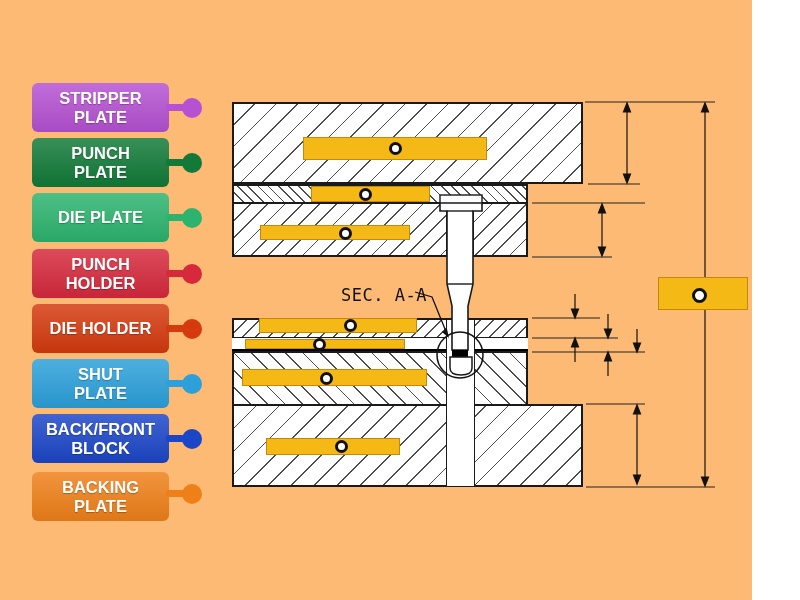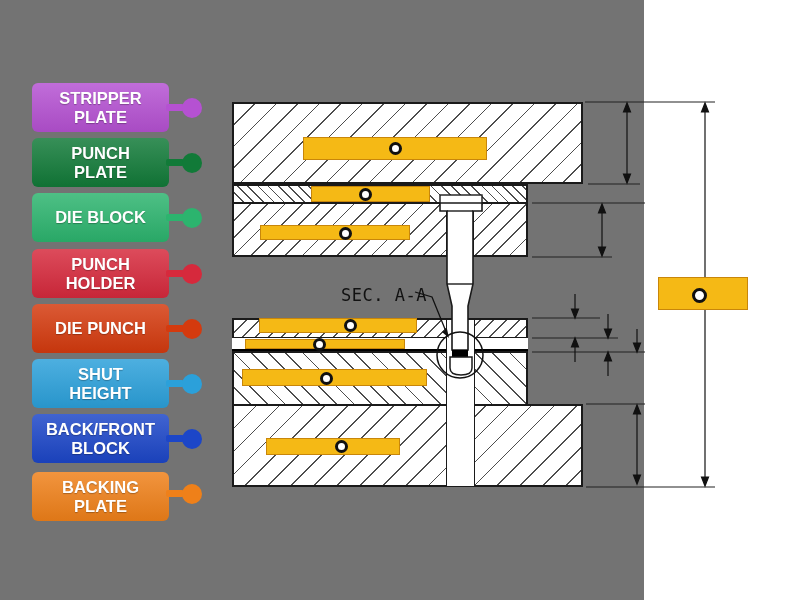--- a/index.html
+++ b/index.html
@@ -1,17 +1,17 @@
 <!DOCTYPE html>
 <html><head>
 <meta charset="utf-8">
 <style>
   html,body{margin:0;padding:0;background:#ffffff;width:800px;height:600px;overflow:hidden;
             font-family:"Liberation Sans",sans-serif;}
-  #stage{position:relative;width:644px;height:600px;background:#737373;}
+  #stage{position:relative;width:752px;height:600px;background:#fdba74;}
 
   
   .chip{position:absolute;left:32px;width:137px;height:49px;border-radius:6px;
         display:flex;align-items:center;justify-content:center;text-align:center;
         color:#fff;font-weight:bold;font-size:16.5px;line-height:1.12;
         white-space:pre-line;cursor:grab;
         text-shadow:0 1px 1px rgba(0,0,0,.28);
         background-image:linear-gradient(rgba(255,255,255,.16),rgba(0,0,0,.07));}
   .chip-stem{position:absolute;left:166px;width:18px;height:7px;border-radius:2px;}
   .chip-knob{position:absolute;left:182px;width:20px;height:20px;border-radius:50%;}
@@ -45,32 +45,32 @@
 
   <div id="labels">
       <div class="chip" style="top: 83px; background-color: rgb(181, 81, 210);">STRIPPER
 PLATE</div>
       <div class="chip-stem" style="top: 104px; background-color: rgb(181, 81, 210);"></div>
       <div class="chip-knob" style="top: 97.5px; background-color: rgb(181, 81, 210);"></div>
       <div class="chip" style="top: 138px; background-color: rgb(17, 122, 56);">PUNCH
 PLATE</div>
       <div class="chip-stem" style="top: 159px; background-color: rgb(17, 122, 56);"></div>
       <div class="chip-knob" style="top: 152.5px; background-color: rgb(17, 122, 56);"></div>
-      <div class="chip" style="top: 193px; background-color: rgb(44, 180, 110);">DIE BLOCK</div>
+      <div class="chip" style="top: 193px; background-color: rgb(44, 180, 110);">DIE PLATE</div>
       <div class="chip-stem" style="top: 214px; background-color: rgb(44, 180, 110);"></div>
       <div class="chip-knob" style="top: 207.5px; background-color: rgb(44, 180, 110);"></div>
       <div class="chip" style="top: 249px; background-color: rgb(214, 41, 60);">PUNCH
 HOLDER</div>
       <div class="chip-stem" style="top: 270px; background-color: rgb(214, 41, 60);"></div>
       <div class="chip-knob" style="top: 263.5px; background-color: rgb(214, 41, 60);"></div>
-      <div class="chip" style="top: 304px; background-color: rgb(212, 58, 14);">DIE PUNCH</div>
+      <div class="chip" style="top: 304px; background-color: rgb(212, 58, 14);">DIE HOLDER</div>
       <div class="chip-stem" style="top: 325px; background-color: rgb(212, 58, 14);"></div>
       <div class="chip-knob" style="top: 318.5px; background-color: rgb(212, 58, 14);"></div>
       <div class="chip" style="top: 359px; background-color: rgb(43, 160, 218);">SHUT
-HEIGHT</div>
+PLATE</div>
       <div class="chip-stem" style="top: 380px; background-color: rgb(43, 160, 218);"></div>
       <div class="chip-knob" style="top: 373.5px; background-color: rgb(43, 160, 218);"></div>
       <div class="chip" style="top: 414px; background-color: rgb(28, 70, 200);">BACK/FRONT
 BLOCK</div>
       <div class="chip-stem" style="top: 435px; background-color: rgb(28, 70, 200);"></div>
       <div class="chip-knob" style="top: 428.5px; background-color: rgb(28, 70, 200);"></div>
       <div class="chip" style="top: 472px; background-color: rgb(239, 128, 25);">BACKING
 PLATE</div>
       <div class="chip-stem" style="top: 490px; background-color: rgb(239, 128, 25);"></div>
       <div class="chip-knob" style="top: 483.5px; background-color: rgb(239, 128, 25);"></div>

